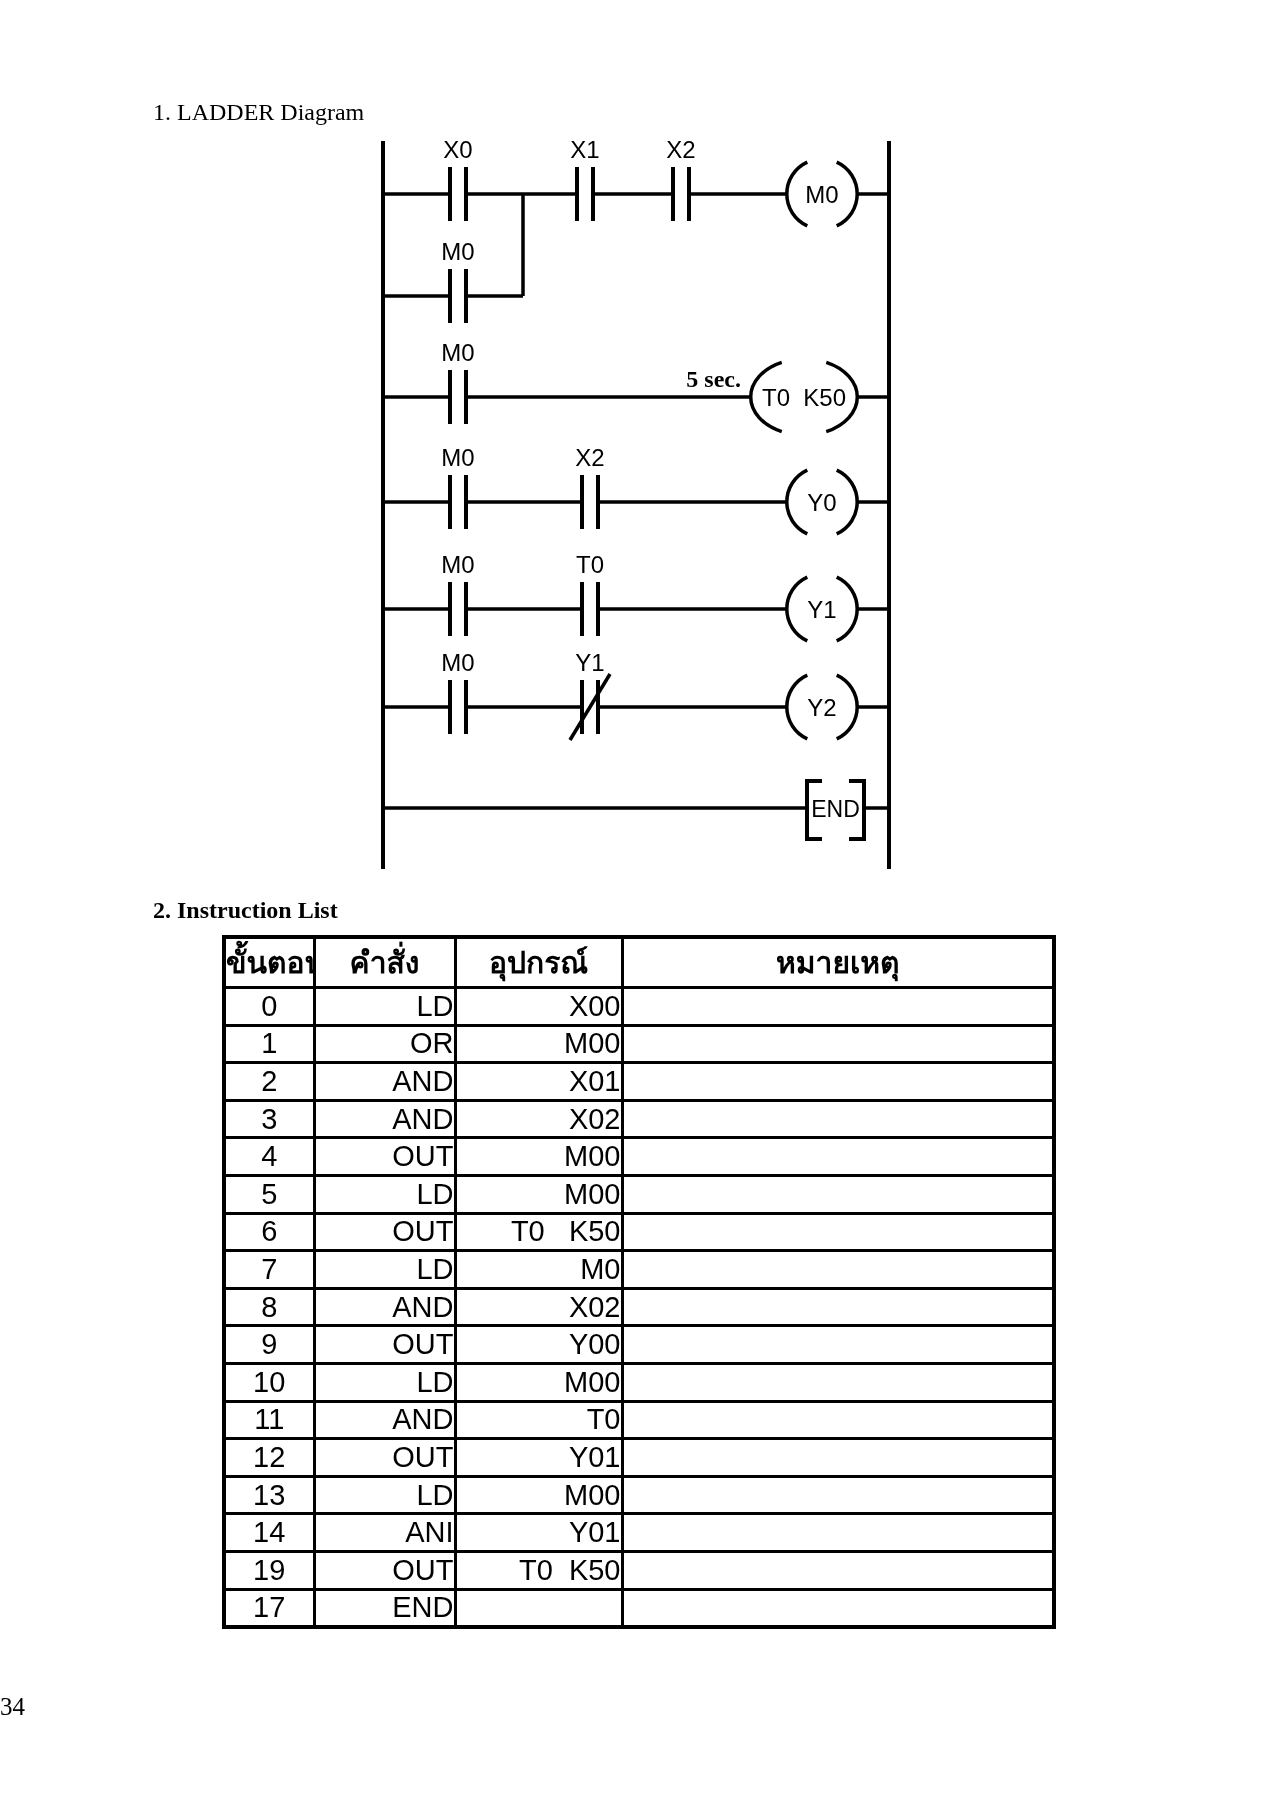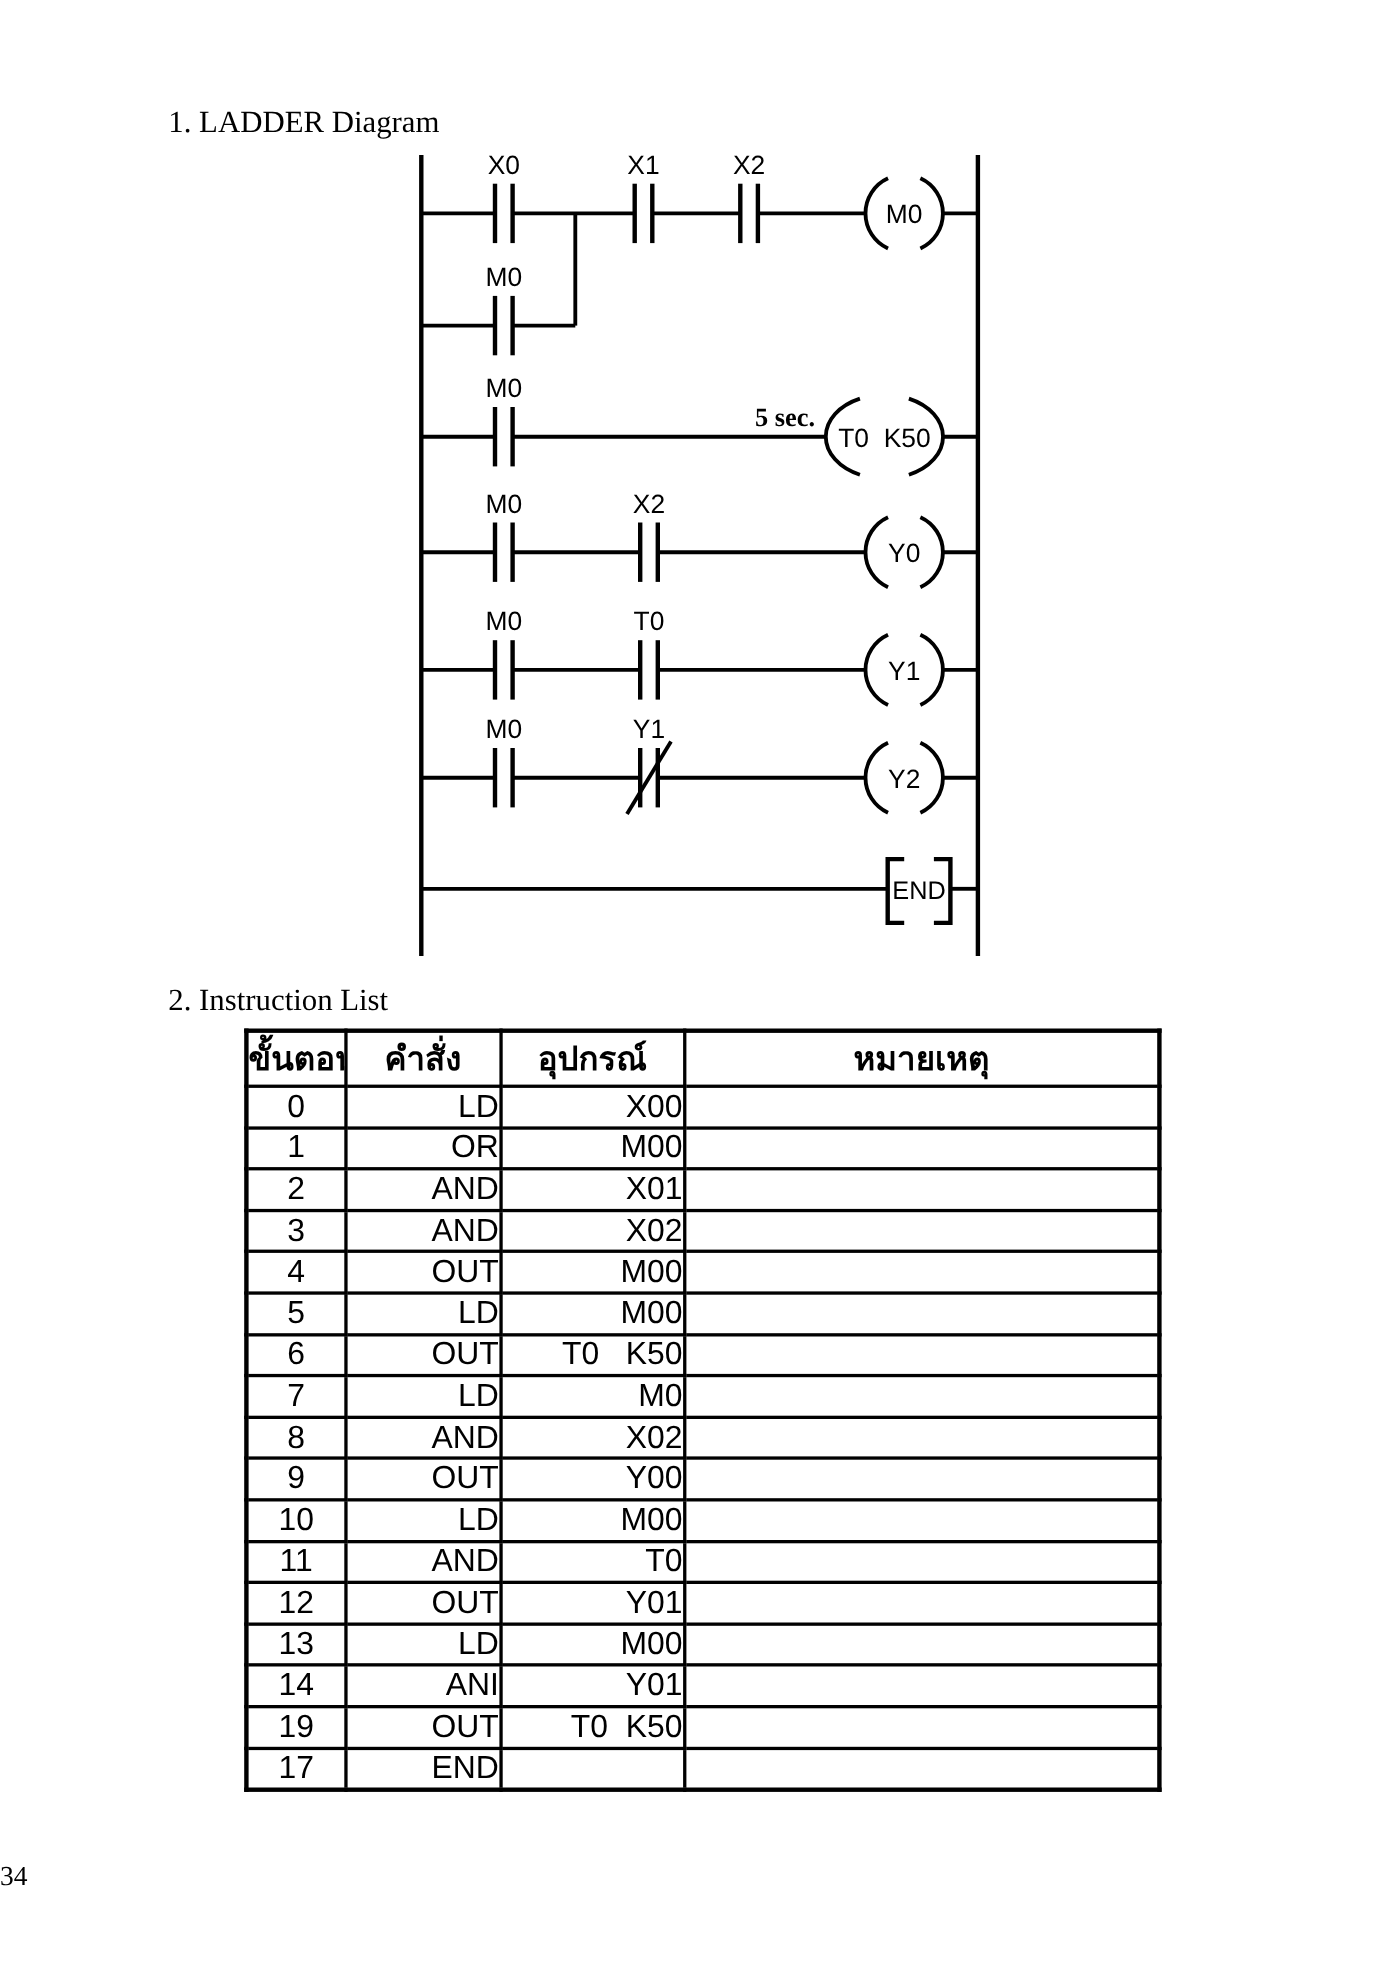--- a/index.html
+++ b/index.html
@@ -3,24 +3,24 @@
 <meta charset="utf-8">
 <style>
   html,body{margin:0;padding:0;}
   body{
     width:1272px;height:1800px;position:relative;background:#ffffff;color:#000;
     font-family:"Liberation Sans","DejaVu Sans",sans-serif;
   }
   .sec-title{
     position:absolute;
     font-family:"Liberation Serif","DejaVu Serif",serif;
-    font-size:28px;line-height:26px;white-space:pre;
+    font-size:24px;line-height:26px;white-space:pre;
   }
   #title1{left:153px;top:99px;}
-  #title2{left:153px;top:897px;}
+  #title2{left:153px;top:897px;font-weight:bold;}
   svg.ladder{position:absolute;left:0;top:0;}
   svg text{
     font-family:"Liberation Sans","DejaVu Sans",sans-serif;
     font-size:24px;fill:#000;white-space:pre;
   }
   svg text.annot{
     font-family:"Liberation Serif","DejaVu Serif",serif;
     font-weight:bold;font-size:24px;
   }
   svg text.endlbl{font-size:23px;}

